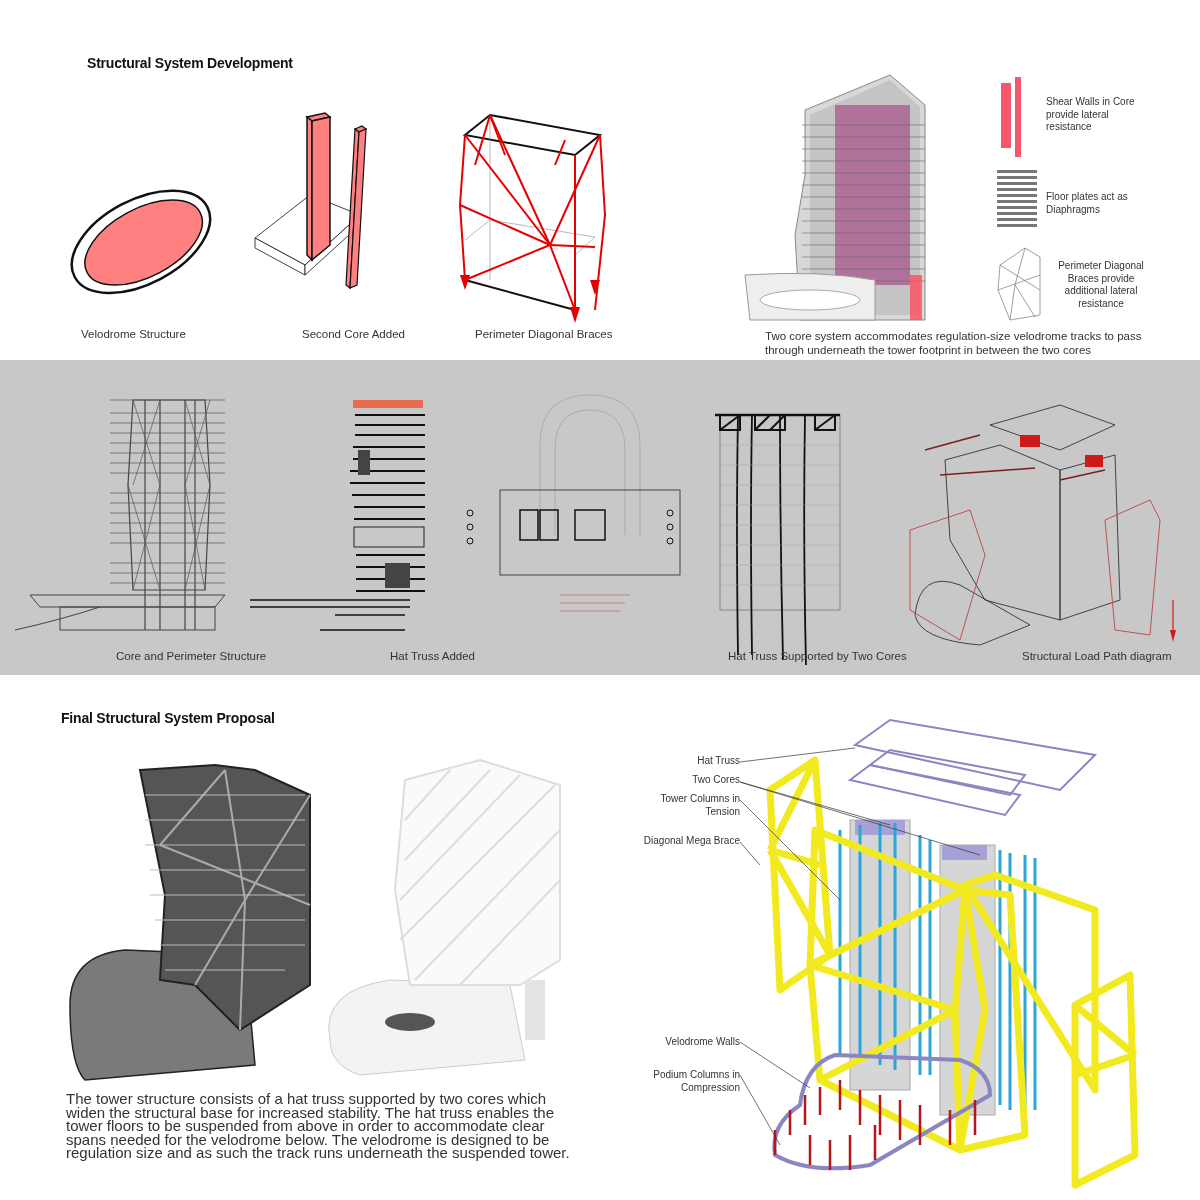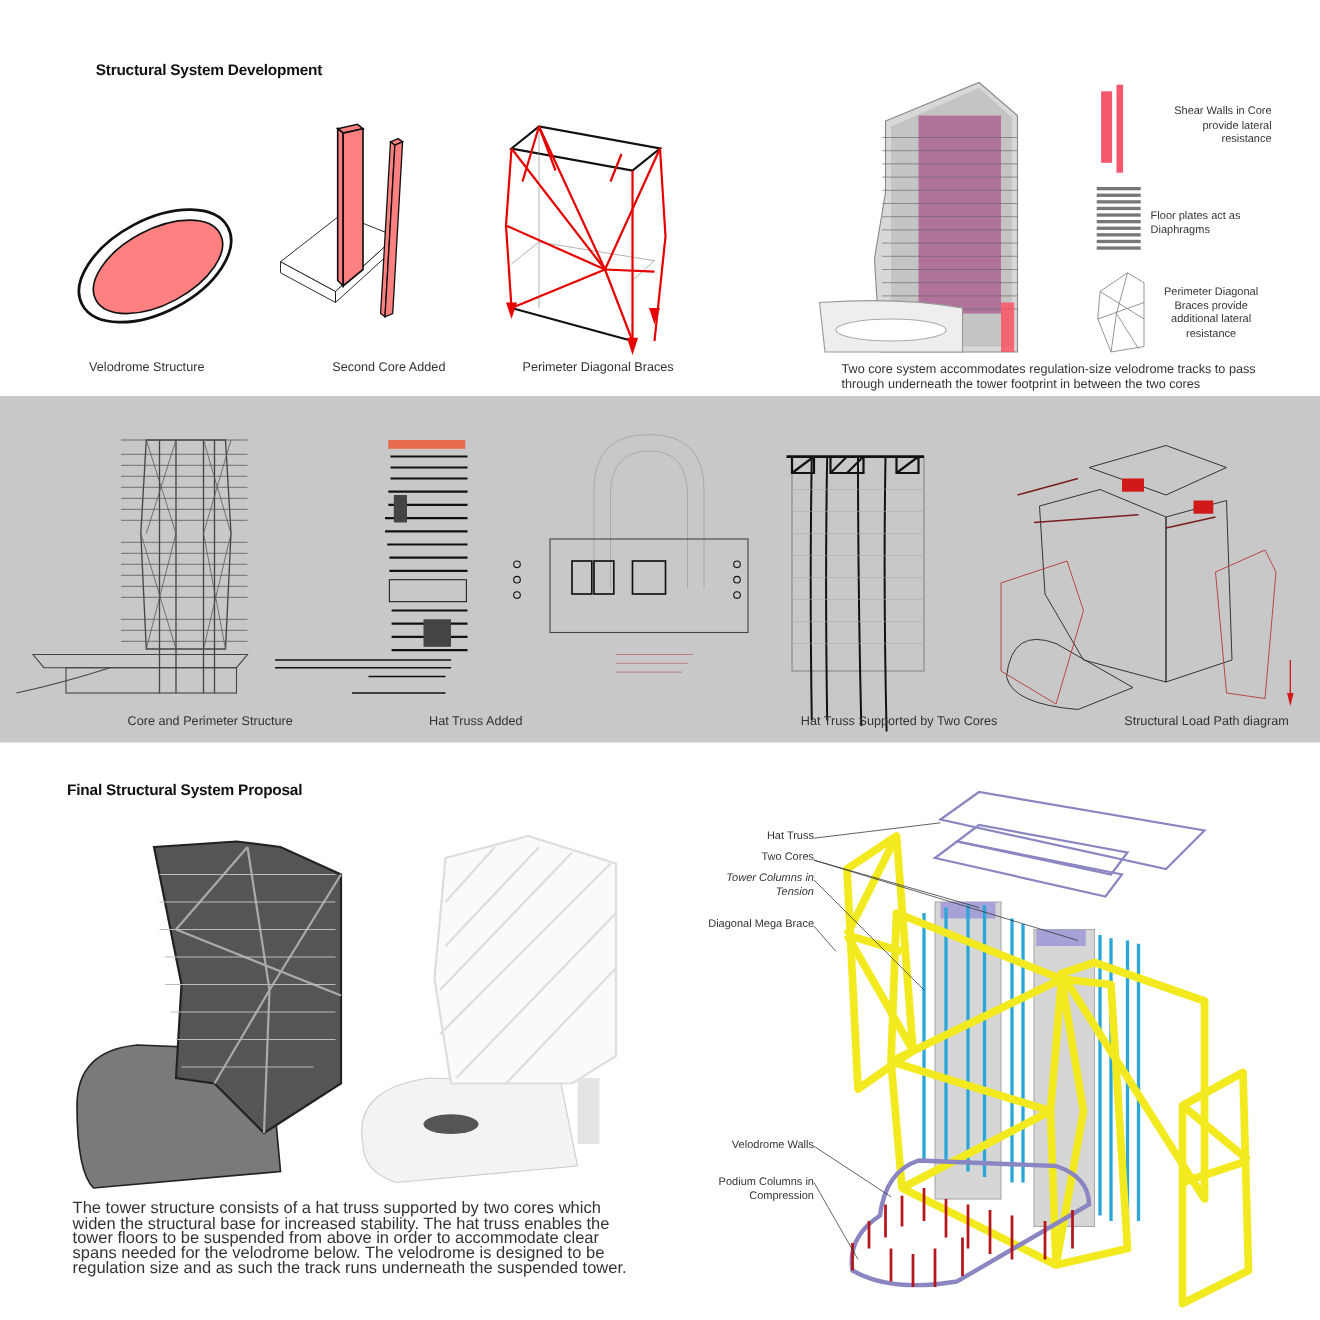--- a/index.html
+++ b/index.html
@@ -93,21 +93,21 @@
   </g>
   <rect x="170" y="200" width="12" height="45" fill="#ff4d5e" opacity="0.8"></rect>
   <path d="M5,200 Q80,195 135,205 L135,245 L10,245 Z" fill="#eee" stroke="#999" stroke-width="1"></path>
   <ellipse cx="70" cy="225" rx="50" ry="10" fill="#fff" stroke="#aaa" stroke-width="1"></ellipse>
 </svg>
 
 <svg style="left:995px;top:75px;" width="30" height="85" viewBox="0 0 30 85">
   <rect x="6" y="8" width="10" height="65" fill="#f23a55" opacity="0.85"></rect>
   <rect x="20" y="2" width="6" height="80" fill="#f23a55" opacity="0.85"></rect>
 </svg>
-<div class="abs legend-text" style="left:1046px;top:96px;width:110px;text-align:right;">Shear Walls in Core provide lateral resistance</div>
+<div class="abs legend-text" style="left:1046px;top:96px;width:110px;">Shear Walls in Core provide lateral resistance</div>
 
 <svg style="left:995px;top:160px;" width="45" height="75" viewBox="0 0 45 75">
   <g fill="#777">
     <rect x="2" y="10" width="40" height="3"></rect>
       <rect x="2" y="16" width="40" height="3"></rect>
       <rect x="2" y="22" width="40" height="3"></rect>
     <rect x="2" y="28" width="40" height="3"></rect>
       <rect x="2" y="34" width="40" height="3"></rect>
       <rect x="2" y="40" width="40" height="3"></rect>
     <rect x="2" y="46" width="40" height="3"></rect>
@@ -400,16 +400,16 @@
       <line x1="-10" y1="67" x2="230" y2="140"></line>
     <line x1="-10" y1="85" x2="90" y2="185"></line>
     <line x1="-10" y1="127" x2="10" y2="150"></line>
     <line x1="-10" y1="327" x2="60" y2="373"></line>
     <line x1="-10" y1="360" x2="30" y2="430"></line>
   </g>
 </svg>
 
 <div class="abs callout" style="left:640px;top:755px;width:100px;">Hat Truss</div>
 <div class="abs callout" style="left:640px;top:774px;width:100px;">Two Cores</div>
-<div class="abs callout" style="left:650px;top:793px;width:90px;white-space:normal;font-style:italic;">Tower Columns in Tension</div>
+<div class="abs callout" style="left:650px;top:793px;width:90px;white-space:normal;">Tower Columns in Tension</div>
 <div class="abs callout" style="left:620px;top:835px;width:120px;text-align:right;">Diagonal Mega Brace</div>
 <div class="abs callout" style="left:660px;top:1036px;width:80px;white-space:normal;">Velodrome Walls</div>
 <div class="abs callout" style="left:640px;top:1069px;width:100px;white-space:normal;">Podium Columns in Compression</div>
 
 </body></html>

